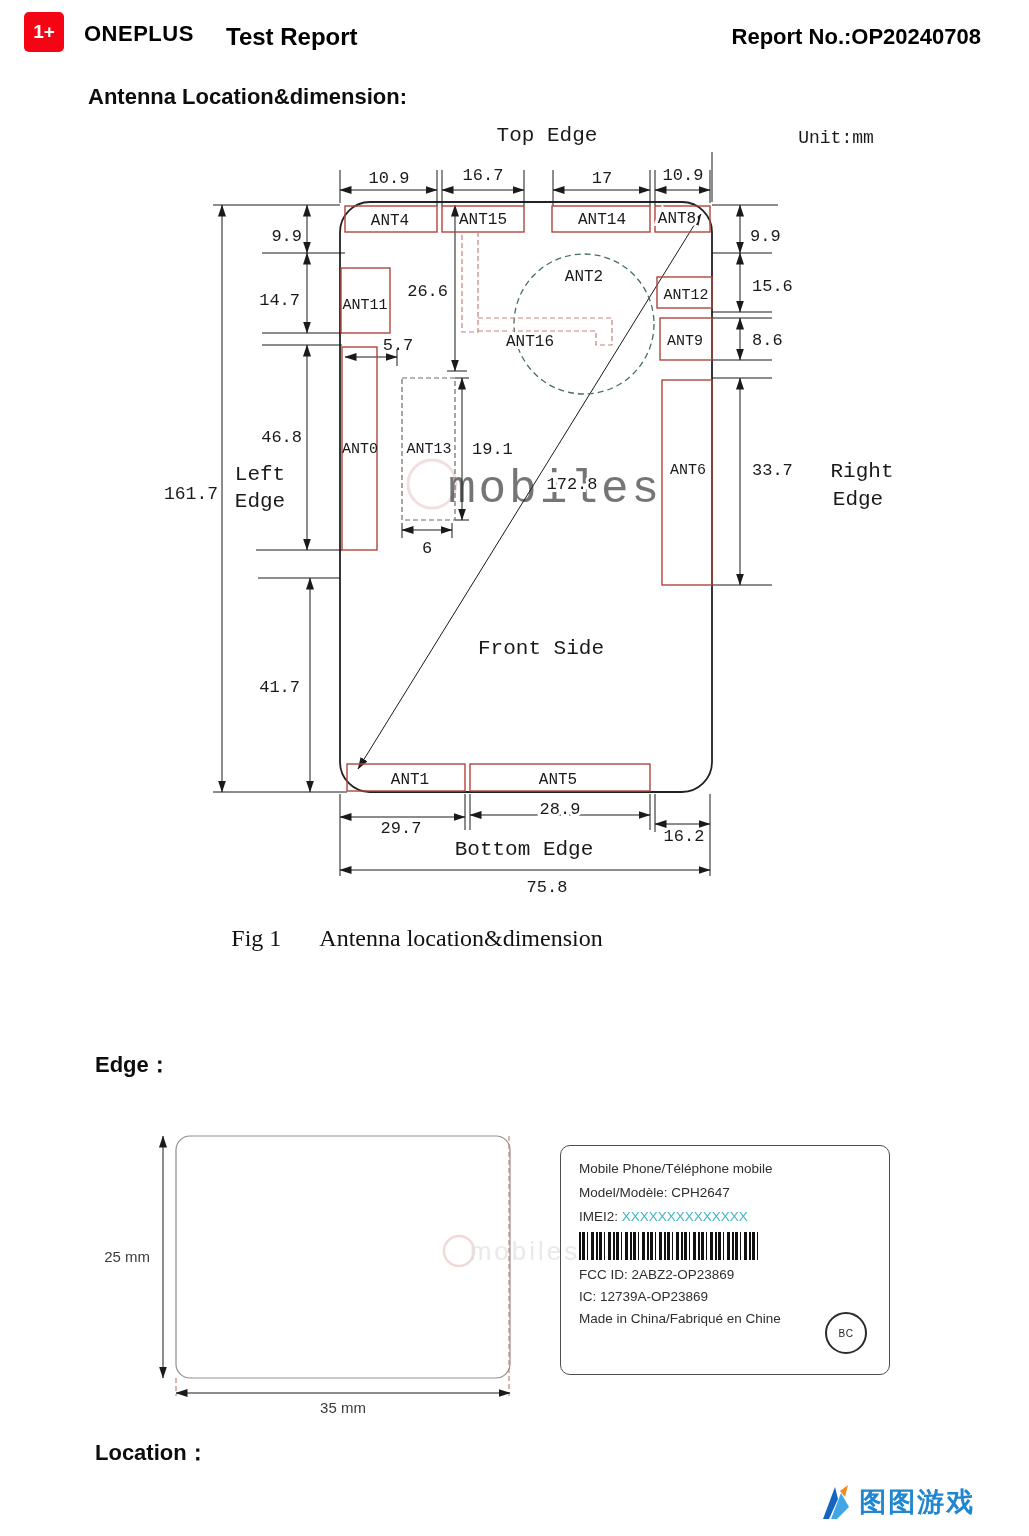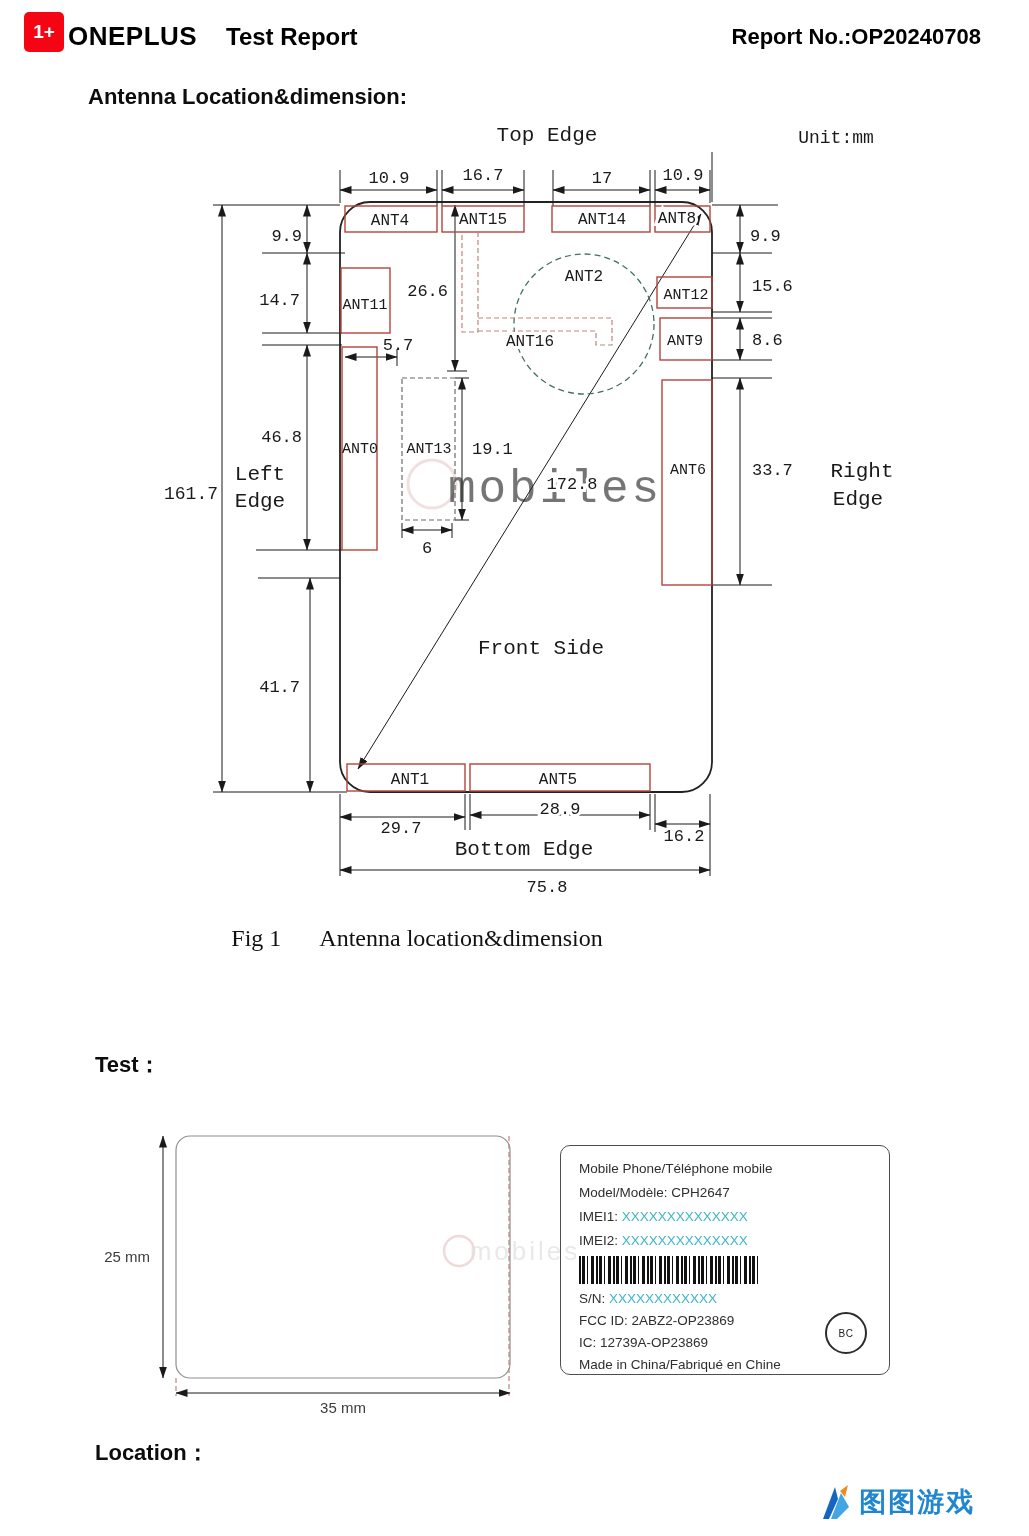--- a/index.html
+++ b/index.html
@@ -6,21 +6,21 @@
   html,body { background:#ffffff; }
   body { font-family:"Liberation Sans", sans-serif; color:#111; }
   .page { position:relative; width:1029px; height:1536px; background:#fff; overflow:hidden; }
   .abs { position:absolute; }
 
   
   .logo { position:absolute; left:24px; top:12px; width:40px; height:40px;
           background:var(--brand-red, #f50514); border-radius:5px;
           display:flex; align-items:center; justify-content:center;
           color:#fff; font-weight:700; font-size:19px; }
-  .brand { position:absolute; left:68px; top:21px; font-size:26px; font-weight:700; letter-spacing:.5px; color:#000; }
+  .brand { position:absolute; left:84px; top:21px; font-size:22px; font-weight:700; letter-spacing:.5px; color:#000; }
   .doc-title { position:absolute; left:226px; top:23px; font-size:24px; font-weight:700; color:#000; }
   .report-no { position:absolute; right:48px; top:24px; font-size:22px; font-weight:700; color:#000; }
 
   .section-heading { position:absolute; font-size:22px; font-weight:700; color:#0d0d0d; }
 
   
   .diagram-svg text { font-family:"Liberation Mono", monospace; fill:#1a1a1a; }
   .tick path { stroke:#1a1a1a; stroke-width:1; fill:none; }
   .dim-line path { stroke:#1a1a1a; stroke-width:1; fill:none; }
   .ant-box { stroke:var(--antenna-red, #b2453c); stroke-width:1.4; fill:none; }
@@ -190,21 +190,21 @@
       <text x="530" y="346" font-size="16" text-anchor="middle" class="halo">ANT16</text>
       <text x="410" y="784" font-size="16" text-anchor="middle">ANT1</text>
       <text x="558" y="784" font-size="16" text-anchor="middle">ANT5</text>
     </g>
   </svg>
 
   <div class="caption">
     <span class="fig">Fig 1</span><span>Antenna location&amp;dimension</span>
   </div>
 
-  <h2 class="section-heading" style="left:95px; top:1050px;">Test：</h2>
+  <h2 class="section-heading" style="left:95px; top:1050px;">Edge：</h2>
 
   <svg class="abs label-svg" style="left:0; top:1118px;" width="1029" height="310" viewBox="0 0 1029 310">
     <defs>
       <marker id="ah2" viewBox="0 0 12 8" markerWidth="12" markerHeight="8" refX="11.5" refY="4" orient="auto-start-reverse" markerUnits="userSpaceOnUse">
         <path d="M0,0 L12,4 L0,8 Z" fill="#1a1a1a"></path>
       </marker>
     </defs>
     <g transform="translate(0,-1118)">
       <rect x="176" y="1136" width="334" height="242" rx="14" fill="#fff" stroke="#8f8f8f" stroke-width="1.2"></rect>
       <path class="dash-red" d="M509,1136 V1396"></path>
@@ -217,32 +217,24 @@
       <text x="525" y="1260" font-size="26" text-anchor="middle" fill="#e0e0e0" opacity="0.7" class="wm-text">mobiles</text>
       <text x="150" y="1262" font-size="15" text-anchor="end" fill="#3c3c3c">25 mm</text>
       <text x="343" y="1413" font-size="15" text-anchor="middle" fill="#3c3c3c">35 mm</text>
     </g>
   </svg>
 
   <div class="label-card">
     <div class="row">Mobile Phone/Téléphone mobile</div>
     <div class="row">Model/Modèle: CPH2647</div>
     <div class="row">
-      <span>IMEI1:</span>
-      <span class="cyan">XXXXXXXXXXXXXX</span>
-    </div>
-    <div class="row">
       <span>IMEI2:</span>
       <span class="cyan">XXXXXXXXXXXXXX</span>
     </div>
     <div class="barcode"></div>
-    <div class="row sm">
-      <span>S/N:</span>
-      <span class="cyan">XXXXXXXXXXXX</span>
-    </div>
     <div class="row sm">FCC ID: 2ABZ2-OP23869</div>
     <div class="row sm">IC: 12739A-OP23869</div>
     <div class="row sm">Made in China/Fabriqué en Chine</div>
     <div class="bc-badge">
       <span>BC</span>
     </div>
   </div>
 
   <h2 class="section-heading" style="left:95px; top:1438px;">Location：</h2>
 

